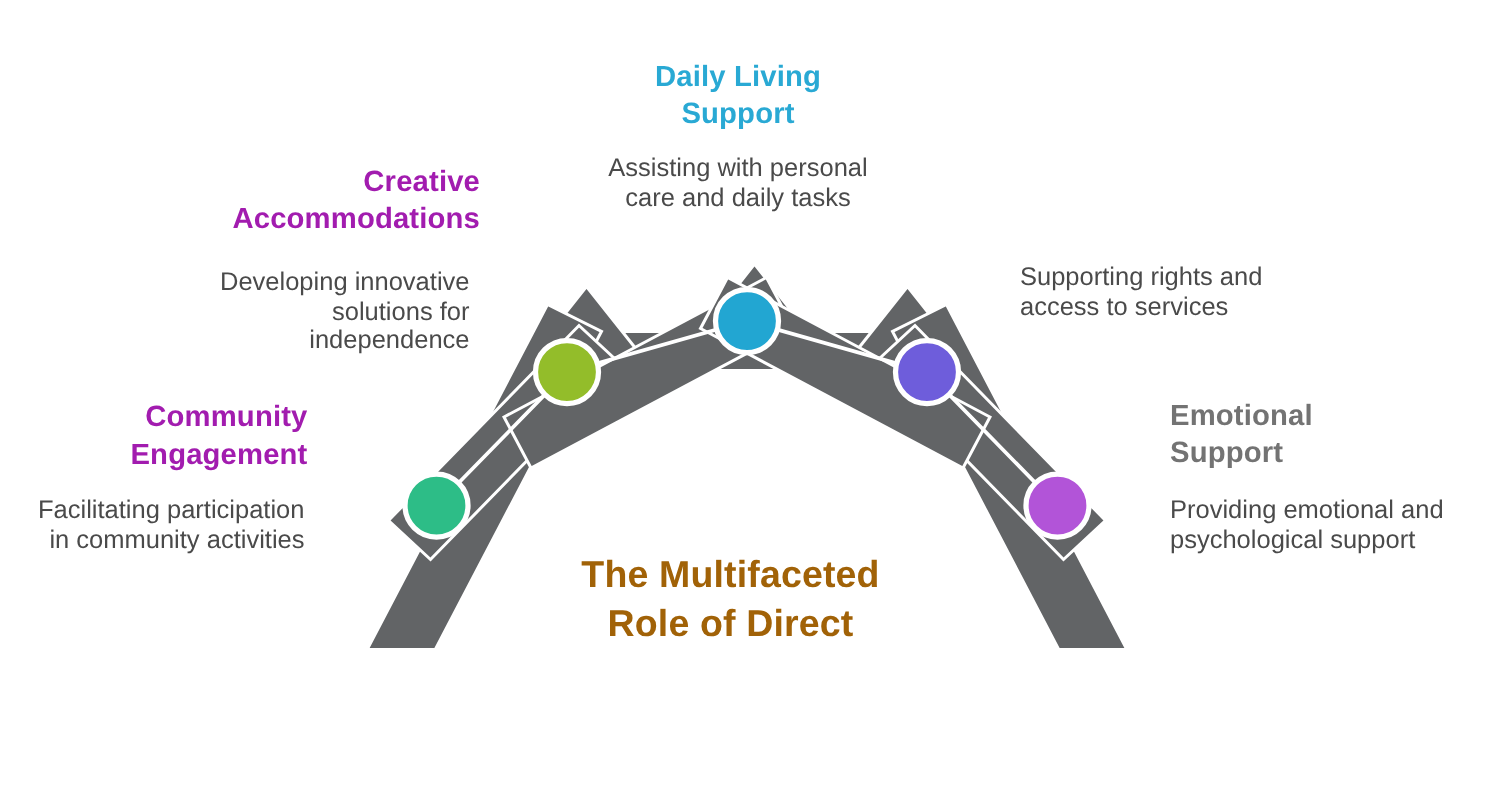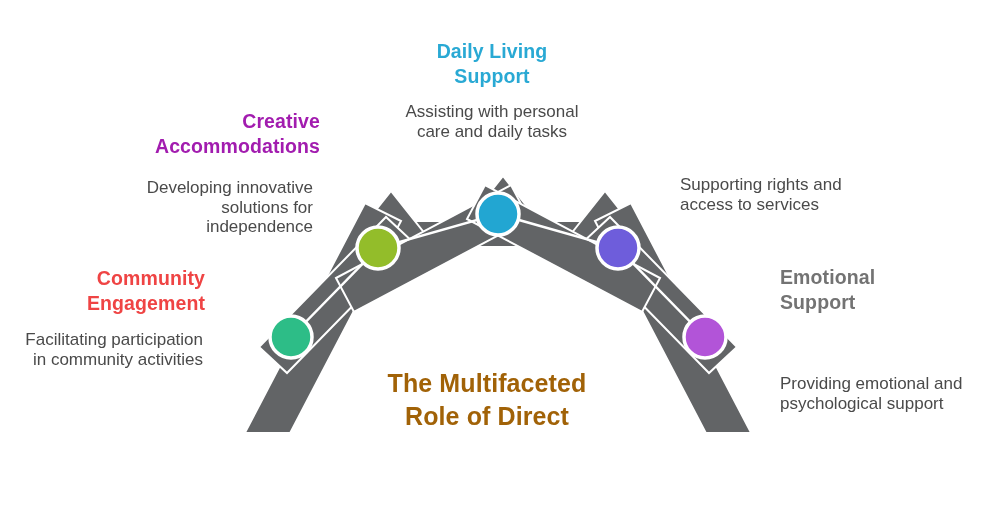--- a/index.html
+++ b/index.html
@@ -60,31 +60,31 @@
 Support</div>
   <div class="txt node-desc t-center" style="left:392px;top:102px;width:200px;">Assisting with personal
 care and daily tasks</div>
 
   <div class="txt node-title t-right" style="left: 120px; top: 109px; width: 200px; color: #a21caf;">Creative
 Accommodations</div>
   <div class="txt node-desc t-right" style="left:143px;top:178px;width:170px;">Developing innovative
 solutions for
 independence</div>
 
-  <div class="txt node-title t-right" style="left: 25px; top: 266px; width: 180px; color: #ef4444;">Community
+  <div class="txt node-title t-right" style="left: 25px; top: 266px; width: 180px; color: #a21caf;">Community
 Engagement</div>
   <div class="txt node-desc t-right" style="left:8px;top:330px;width:195px;">Facilitating participation
 in community activities</div>
 
   <div class="txt node-desc t-left" style="left:680px;top:175px;width:180px;">Supporting rights and
 access to services</div>
 
   <div class="txt node-title t-left" style="left: 780px; top: 265px; width: 160px; color: #737373;">Emotional
 Support</div>
-  <div class="txt node-desc t-left" style="left:780px;top:330px;width:195px;margin-top:44px;">Providing emotional and
+  <div class="txt node-desc t-left" style="left:780px;top:330px;width:195px;">Providing emotional and
 psychological support</div>
 
   <div class="txt center-title" style="left: 357px; top: 367px; width: 260px; color: #a16207;">The Multifaceted
 Role of Direct
 Support
 Professionals</div>
 
 </div>
 
 </body></html>

